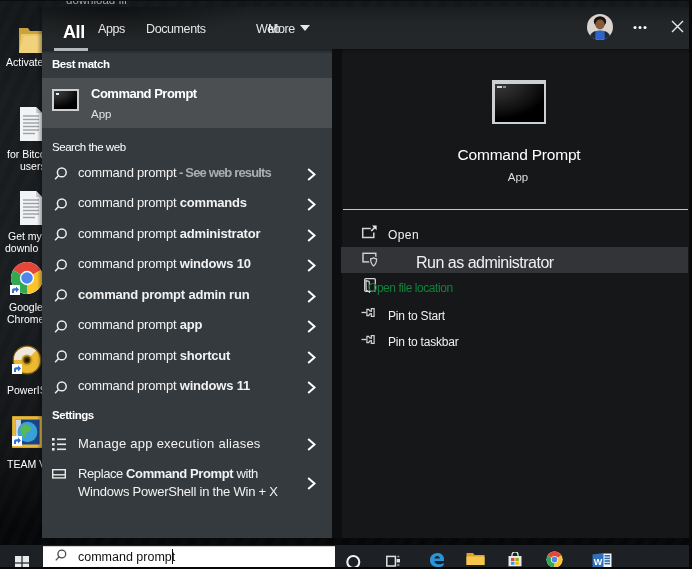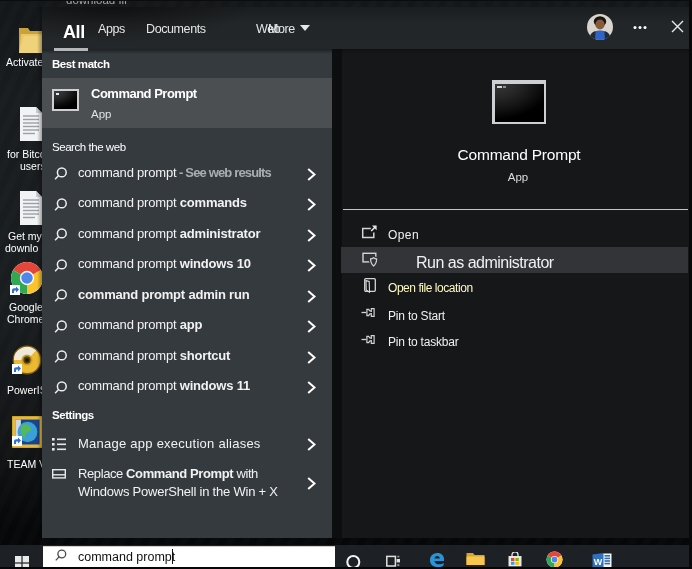--- a/index.html
+++ b/index.html
@@ -277,21 +277,21 @@
     <g transform="translate(0,1.4)">
         <path d="M11.6,3.6 C12.5,4.5 13.8,5 15.2,5 C15.2,8.6 14,11.4 11.6,13.1 C9.2,11.4 8,8.6 8,5 C9.4,5 10.7,4.5 11.6,3.6 Z" fill="#323438" stroke="#323438" stroke-width="2.6"></path>
     <path d="M11.6,4.3 C12.4,5 13.5,5.5 14.6,5.5 C14.6,8.6 13.6,11 11.6,12.5 C9.6,11 8.6,8.6 8.6,5.5 C9.7,5.5 10.8,5 11.6,4.3 Z" fill="none" stroke="#d4d4d4" stroke-width="1.2"></path>
       </g>
   </svg>
   <div class="abs txt" style="left:392px;top:253.5px;font-size:16px;letter-spacing:-0.5px;color:#f0f0f0;margin-left:24px;">Run as administrator</div>
 <svg class="abs" style="left:363.5px;top:278px" width="13" height="16" viewBox="0 0 13 16">
     <rect x="0.7" y="0.7" width="10.6" height="12.6" rx="1" fill="none" stroke="#d4d4d4" stroke-width="1.3"></rect>
     <path d="M2,2.6 L5.2,3.5 L5.5,14.2 L2.2,12 Z" fill="#161719" stroke="#e0e0e0" stroke-width="1.1"></path>
   </svg>
-  <div class="abs txt" style="left:388px;top:280.5px;font-size:12px;letter-spacing:-0.45px;color:#fef9c3;text-align:right;">Open file location</div>
+  <div class="abs txt" style="left:368px;top:280.5px;font-size:12px;letter-spacing:-0.45px;color:#15803d;text-align:right;">Open file location</div>
 <svg class="abs" style="left:361px;top:306px" width="16" height="13" viewBox="0 0 16 13">
     <line x1="0.5" y1="6.5" x2="5.2" y2="6.5" stroke="#d4d4d4" stroke-width="1.3"></line>
     <path d="M5.9,3.3 L5.9,9.7 L7.6,9.7 C8,8.4 9.2,7.7 10.3,7.7 L10.3,10.4 L13.1,10.4 L13.1,2.6 L10.3,2.6 L10.3,5.3 C9.2,5.3 8,4.6 7.6,3.3 Z" fill="none" stroke="#d4d4d4" stroke-width="1.2"></path>
   </svg>
   <div class="abs txt" style="left:388px;top:308.5px;font-size:12px;letter-spacing:-0.2px;color:#f0f0f0;">Pin to Start</div>
 <svg class="abs" style="left:361px;top:333px" width="16" height="13" viewBox="0 0 16 13">
     <line x1="0.5" y1="6.5" x2="5.2" y2="6.5" stroke="#d4d4d4" stroke-width="1.3"></line>
     <path d="M5.9,3.3 L5.9,9.7 L7.6,9.7 C8,8.4 9.2,7.7 10.3,7.7 L10.3,10.4 L13.1,10.4 L13.1,2.6 L10.3,2.6 L10.3,5.3 C9.2,5.3 8,4.6 7.6,3.3 Z" fill="none" stroke="#d4d4d4" stroke-width="1.2"></path>
   </svg>
   <div class="abs txt" style="left:388px;top:334.5px;font-size:12px;letter-spacing:-0.2px;color:#f0f0f0;">Pin to taskbar</div>

